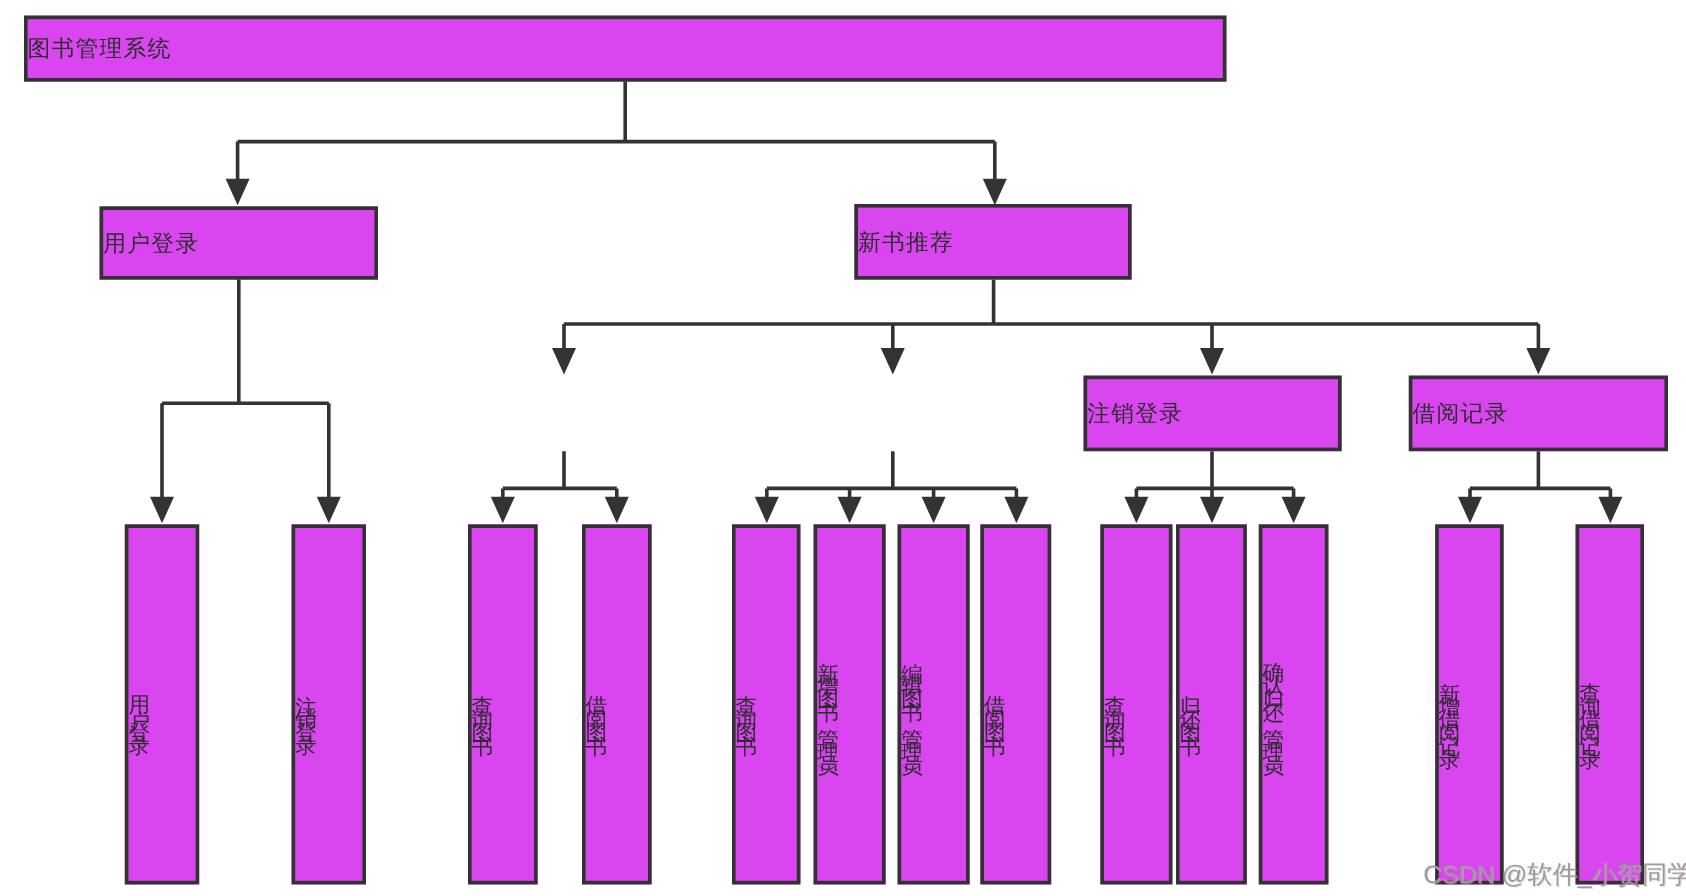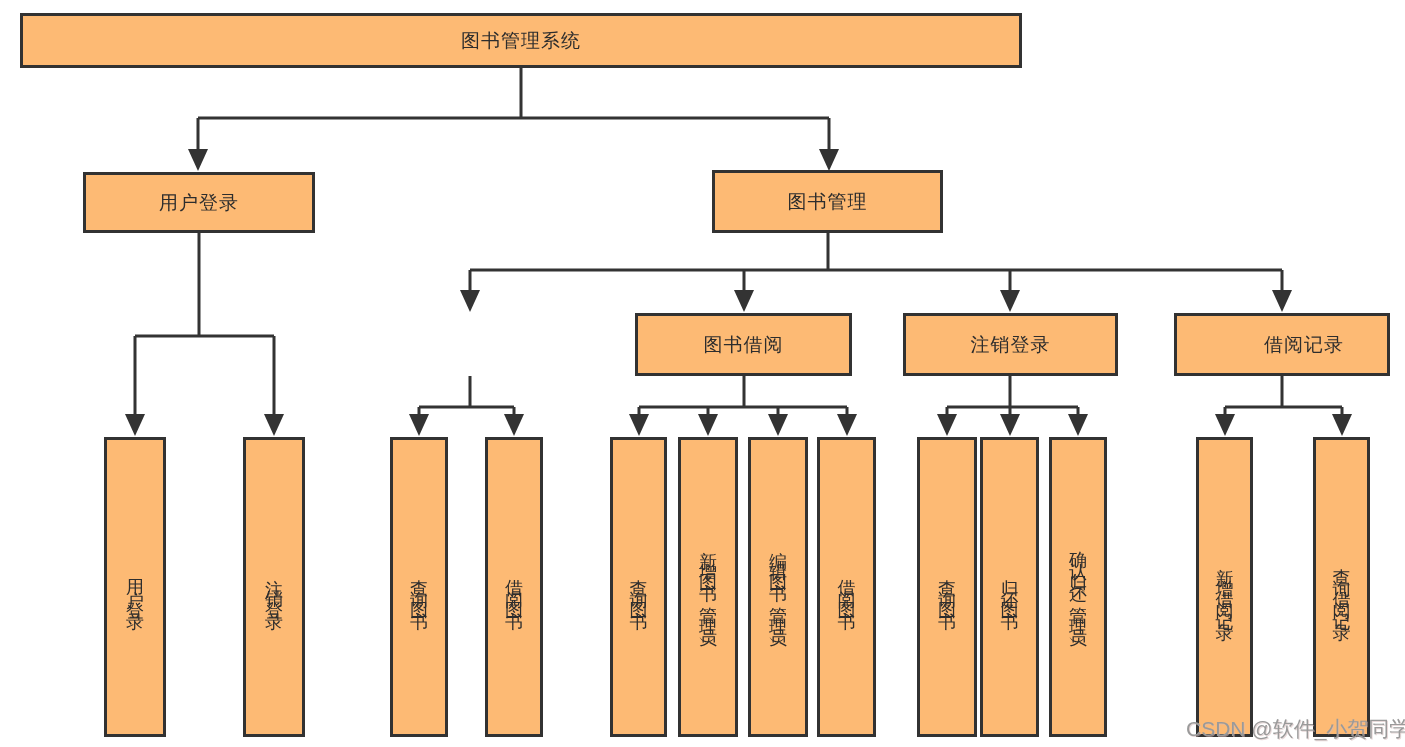--- a/index.html
+++ b/index.html
@@ -8,24 +8,23 @@
     width:1405px; height:747px;
     background:#ffffff;
     font-family:"Liberation Sans", sans-serif;
     overflow:hidden;
   }
   .connectors { position:absolute; left:0; top:0; width:1405px; height:747px; }
   .node {
     position:absolute;
     box-sizing:border-box;
     border:3px solid #323232;
-    background:#fdba74;
+    background:#d946ef;
     display:flex;
     align-items:center;
-    justify-content:center;
     color:#2d2d2d;
   }
   .node.hbox { font-size:19px; letter-spacing:1px; }
   .node.leaf span {
     writing-mode:vertical-rl;
     text-orientation:upright;
     font-size:18px;
     line-height:1;
     letter-spacing:0.62em;
     white-space:nowrap;
@@ -92,30 +91,27 @@
   </svg>
 
   <div class="node hbox" style="left:20px; top:13px; width:1002px; height:55px;">
     <span>图书管理系统</span>
   </div>
 
   <div class="node hbox" style="left:83px; top:172px; width:232px; height:61px;">
     <span>用户登录</span>
   </div>
   <div class="node hbox" style="left:712px; top:170px; width:231px; height:63px;">
-    <span>图书管理</span>
+    <span>新书推荐</span>
   </div>
 
-  <div class="node hbox" style="left:635px; top:313px; width:217px; height:63px;">
-    <span>图书借阅</span>
-  </div>
   <div class="node hbox" style="left:903px; top:313px; width:215px; height:63px;">
     <span>注销登录</span>
   </div>
-  <div class="node hbox" style="left:1174px; top:313px; width:216px; height:63px;padding-left:44px;">
+  <div class="node hbox" style="left:1174px; top:313px; width:216px; height:63px;">
     <span>借阅记录</span>
   </div>
 
   <div class="node leaf" style="left:104px; top:437px; width:62px; height:300px;">
     <span>用户登录</span>
   </div>
   <div class="node leaf" style="left:243px; top:437px; width:62px; height:300px;">
     <span>注销登录</span>
   </div>
 

